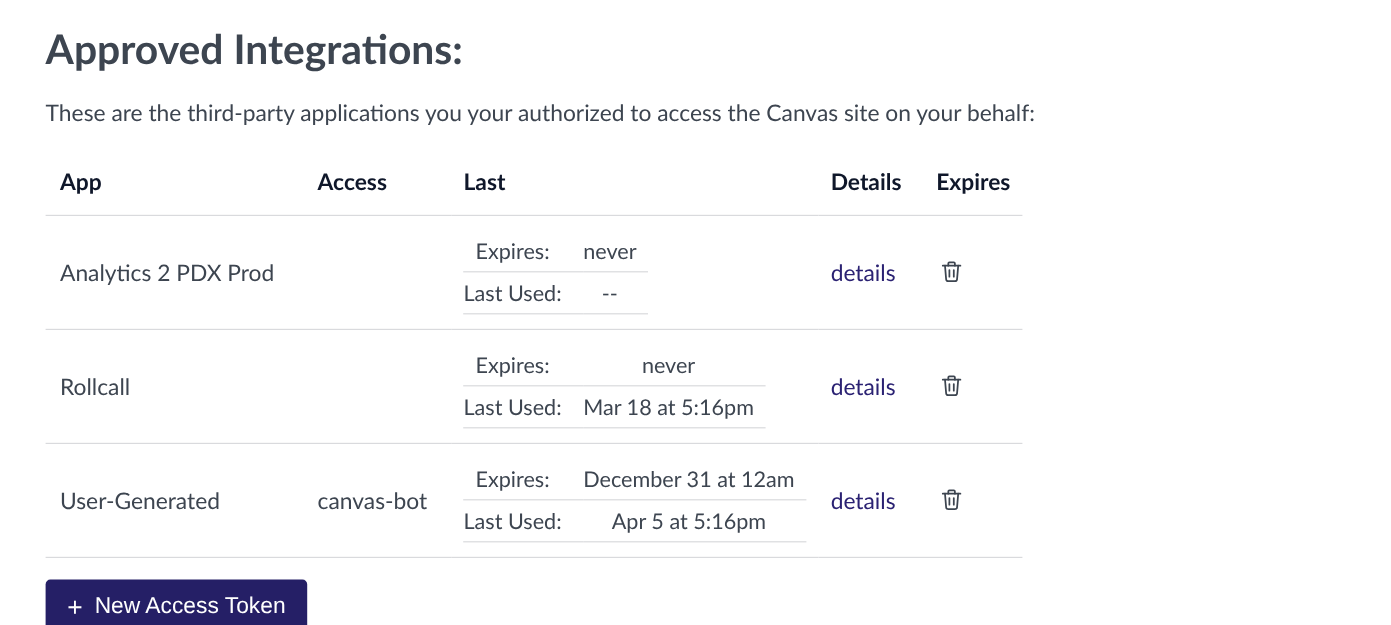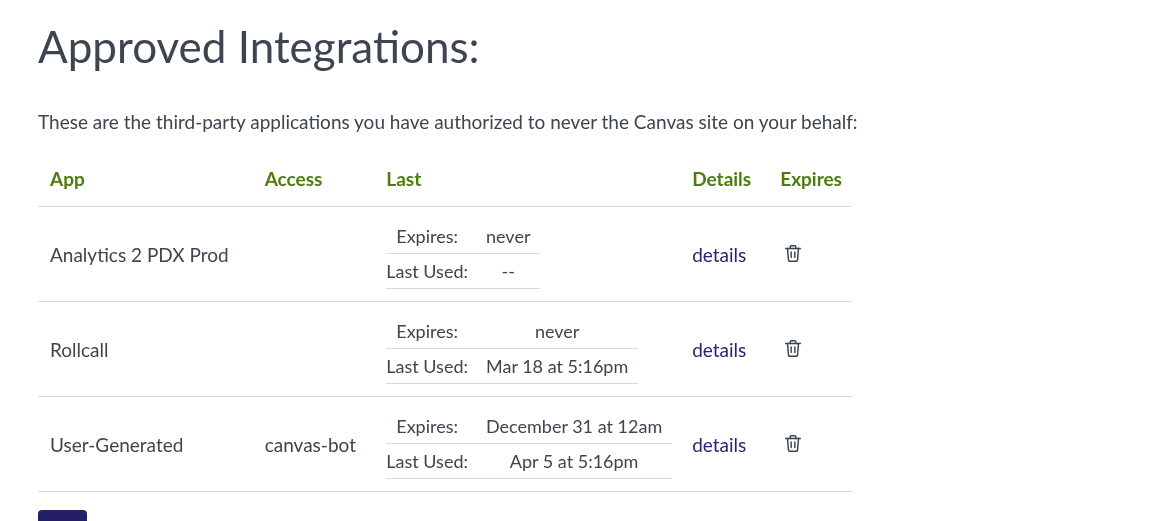--- a/index.html
+++ b/index.html
@@ -5,39 +5,39 @@
   * { box-sizing: border-box; }
   body {
     margin: 0;
     padding: 20px 38px;
     font-family: "Lato", "Helvetica Neue", Arial, sans-serif;
     color: #3d4550;
     background: #fff;
     width: 1159px;
   }
   h2.page-title {
-    font-size: 44px;
-    font-weight: 400;
-    margin: 0 0 38px 0;
+    font-size: 34px;
+    font-weight: 700;
+    margin: 0 0 22px 0;
     color: #3d4550;
   }
   p.description {
     font-size: 19px;
     color: #3d4550;
     margin: 0 0 24px 0;
   }
   table.integrations {
     border-collapse: collapse;
     width: 814px;
   }
   table.integrations th {
     text-align: left;
     font-size: 19px;
     font-weight: 700;
-    color: #4d7c0f;
+    color: #0f172a;
     padding: 10px 10px 16px 10px;
     border-bottom: 1px solid #d9dadd;
   }
   table.integrations td {
     padding: 12px 10px;
     border-bottom: 1px solid #d9dadd;
     font-size: 19px;
     color: #3d4550;
     vertical-align: middle;
   }
@@ -99,21 +99,21 @@
   .col-dates   { width: 276px; }
   .col-details { width: 90px;  }
   .col-remove  { width: 78px;  }
 </style>
 </head>
 <body>
 
 
 
 <h2 class="page-title">Approved Integrations:</h2>
-<p class="description">These are the third-party applications you have authorized to never the Canvas site on your behalf:</p>
+<p class="description">These are the third-party applications you your authorized to access the Canvas site on your behalf:</p>
 
 <table class="integrations">
   <thead>
     <tr>
       <th class="col-app">App</th>
       <th class="col-purpose">Access</th>
       <th class="col-dates">Last</th>
       <th class="col-details">Details</th>
       <th class="col-remove">Expires</th>
     </tr>
@@ -209,18 +209,19 @@
           <line x1="14" y1="11" x2="14" y2="17"></line>
         </svg>
       </button>
     </td>
   </tr>
 </tbody>
 </table>
 
 <button class="new-token-btn">
   <span class="plus">+</span>
+  <span>New Access Token</span>
 </button>
 
 
 
 
 
 
 </body></html>

